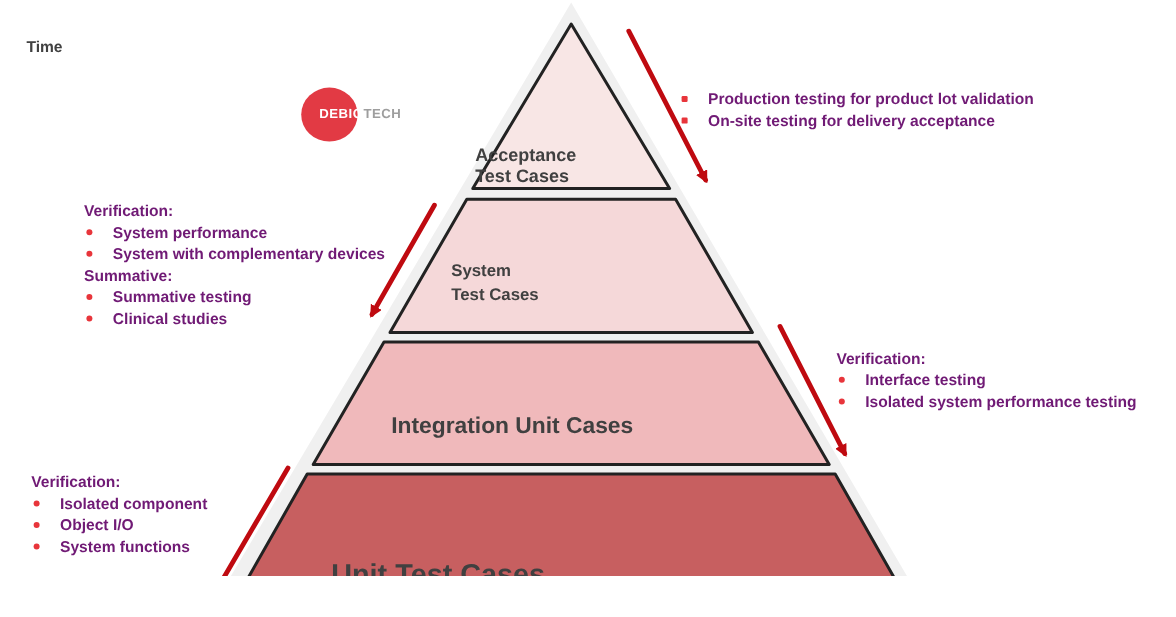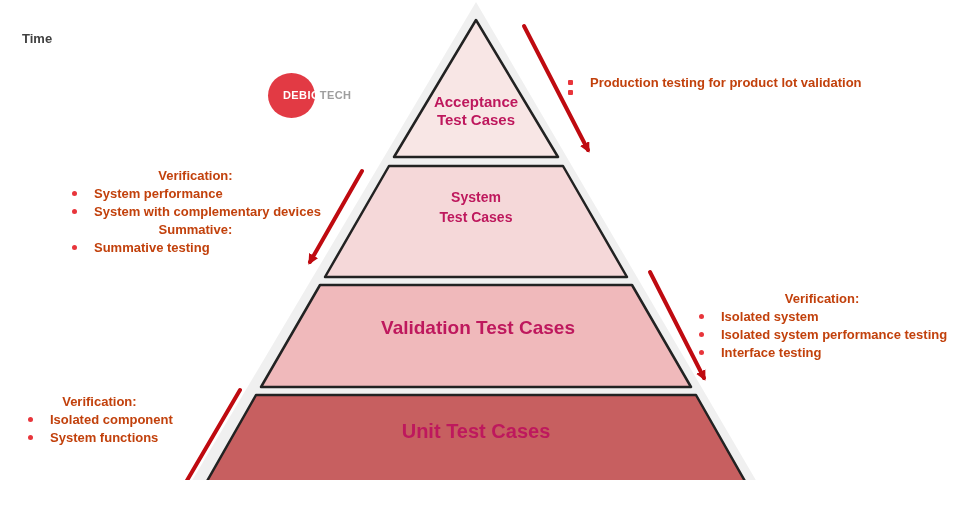--- a/index.html
+++ b/index.html
@@ -4,37 +4,37 @@
 <style>
   html,body{margin:0;padding:0;background:#ffffff;}
   .canvas{
     position:relative;width:980px;height:480px;overflow:hidden;
     font-family:"Liberation Sans",sans-serif;background:#ffffff;text-decoration:underline;
   }
   .time-label{
     position:absolute;left:22px;top:31px;font-size:13px;font-weight:bold;color:#414141;
   }
   
-  .logo{position:absolute;left:268px;top:73px;width:80px;height:46px;}
+  .logo{position:absolute;left:251px;top:73px;width:80px;height:46px;}
   .logo-circle{position:absolute;left:0;top:0;width:47px;height:45px;border-radius:50%;}
   .logo-text{position:absolute;left:15px;top:16px;font-size:11px;font-weight:bold;letter-spacing:.4px;white-space:nowrap;}
   .logo-text .p1{color:#ffffff;}
   .logo-text .p2{color:#9e9e9e;}
   
   svg.pyr{position:absolute;left:0;top:0;}
   
   .lvl-label{
-    position:absolute;text-align:center;color:#be185d;font-weight:bold;white-space:pre-line;
+    position:absolute;color:#404040;font-weight:bold;white-space:pre-line;margin-top:28px;
   }
   .lvl-1{left:396px;top:93px;width:160px;font-size:15px;line-height:18px;}
   .lvl-2{left:376px;top:187px;width:200px;font-size:14px;line-height:20px;}
   .lvl-3{left:326px;top:317px;width:304px;font-size:19px;line-height:22px;}
-  .lvl-4{left:276px;top:420px;width:400px;font-size:20px;line-height:23px;}
+  .lvl-4{left:276px;top:440px;width:400px;font-size:24px;line-height:23px;}
   
-  .anno{position:absolute;font-size:13px;font-weight:bold;color:#c2410c;text-align:center;}
+  .anno{position:absolute;font-size:13px;font-weight:bold;color:#701a75;}
   .anno .h{line-height:18px;}
   .anno .row{display:flex;align-items:baseline;line-height:18px;}
   .anno .dot{
     flex:0 0 auto;width:5px;height:5px;border-radius:50%;
     margin-right:17px;margin-left:2px;position:relative;top:-2px;
   }
   .anno .sq{border-radius:1px;}
   .anno .t{white-space:nowrap;}
 </style>
 </head>
@@ -64,71 +64,76 @@
     <polygon points="256,395 696,395 754,497 198,497" stroke="#222222" stroke-width="2.5" stroke-linejoin="round" fill="#c75f60"></polygon>
 
     <line x1="524" y1="26" x2="588" y2="150" stroke="#bf0a10" stroke-width="4" stroke-linecap="round" marker-end="url(#ah)"></line>
     <line x1="650" y1="272" x2="704" y2="378" stroke="#bf0a10" stroke-width="4" stroke-linecap="round" marker-end="url(#ah)"></line>
     <line x1="362" y1="171" x2="310" y2="262" stroke="#bf0a10" stroke-width="4" stroke-linecap="round" marker-end="url(#ah)"></line>
     <line x1="240" y1="390" x2="182" y2="489" stroke="#bf0a10" stroke-width="4" stroke-linecap="round" marker-end="url(#ah)"></line>
   </svg>
 
   <div class="lvl-label lvl-1"><span>Acceptance</span><br><span>Test Cases</span></div>
   <div class="lvl-label lvl-2"><span>System</span><br><span>Test Cases</span></div>
-  <div class="lvl-label lvl-3"><span>Validation Test Cases</span></div>
+  <div class="lvl-label lvl-3"><span>Integration Unit Cases</span></div>
   <div class="lvl-label lvl-4"><span>Unit Test Cases</span></div>
 
   <div class="anno" style="left:566px;top:74px;">
     <div class="row">
       <span class="dot sq" style="background:#e8353b;"></span>
       <span class="t">Production testing for product lot validation</span>
     </div>
     <div class="row">
       <span class="dot sq" style="background:#e8353b;"></span>
+      <span class="t">On-site testing for delivery acceptance</span>
     </div>
   </div>
 
   <div class="anno" style="left:70px;top:167px;">
     <div class="h">Verification:</div>
     <div class="row">
       <span class="dot" style="background:#e8353b;"></span>
       <span class="t">System performance</span>
     </div>
     <div class="row">
       <span class="dot" style="background:#e8353b;"></span>
       <span class="t">System with complementary devices</span>
     </div>
     <div class="h">Summative:</div>
     <div class="row">
       <span class="dot" style="background:#e8353b;"></span>
       <span class="t">Summative testing</span>
     </div>
+    <div class="row">
+      <span class="dot" style="background:#e8353b;"></span>
+      <span class="t">Clinical studies</span>
+    </div>
   </div>
 
   <div class="anno" style="left:697px;top:290px;">
     <div class="h">Verification:</div>
     <div class="row">
       <span class="dot" style="background:#e8353b;"></span>
-      <span class="t">Isolated system</span>
+      <span class="t">Interface testing</span>
     </div>
     <div class="row">
       <span class="dot" style="background:#e8353b;"></span>
       <span class="t">Isolated system performance testing</span>
-    </div>
-    <div class="row">
-      <span class="dot" style="background:#e8353b;"></span>
-      <span class="t">Interface testing</span>
     </div>
   </div>
 
   <div class="anno" style="left:26px;top:393px;">
     <div class="h">Verification:</div>
     <div class="row">
       <span class="dot" style="background:#e8353b;"></span>
       <span class="t">Isolated component</span>
     </div>
     <div class="row">
       <span class="dot" style="background:#e8353b;"></span>
+      <span class="t">Object I/O</span>
+    </div>
+    <div class="row">
+      <span class="dot" style="background:#e8353b;"></span>
       <span class="t">System functions</span>
     </div>
   </div>
 
 </div>
 
 </body></html>

